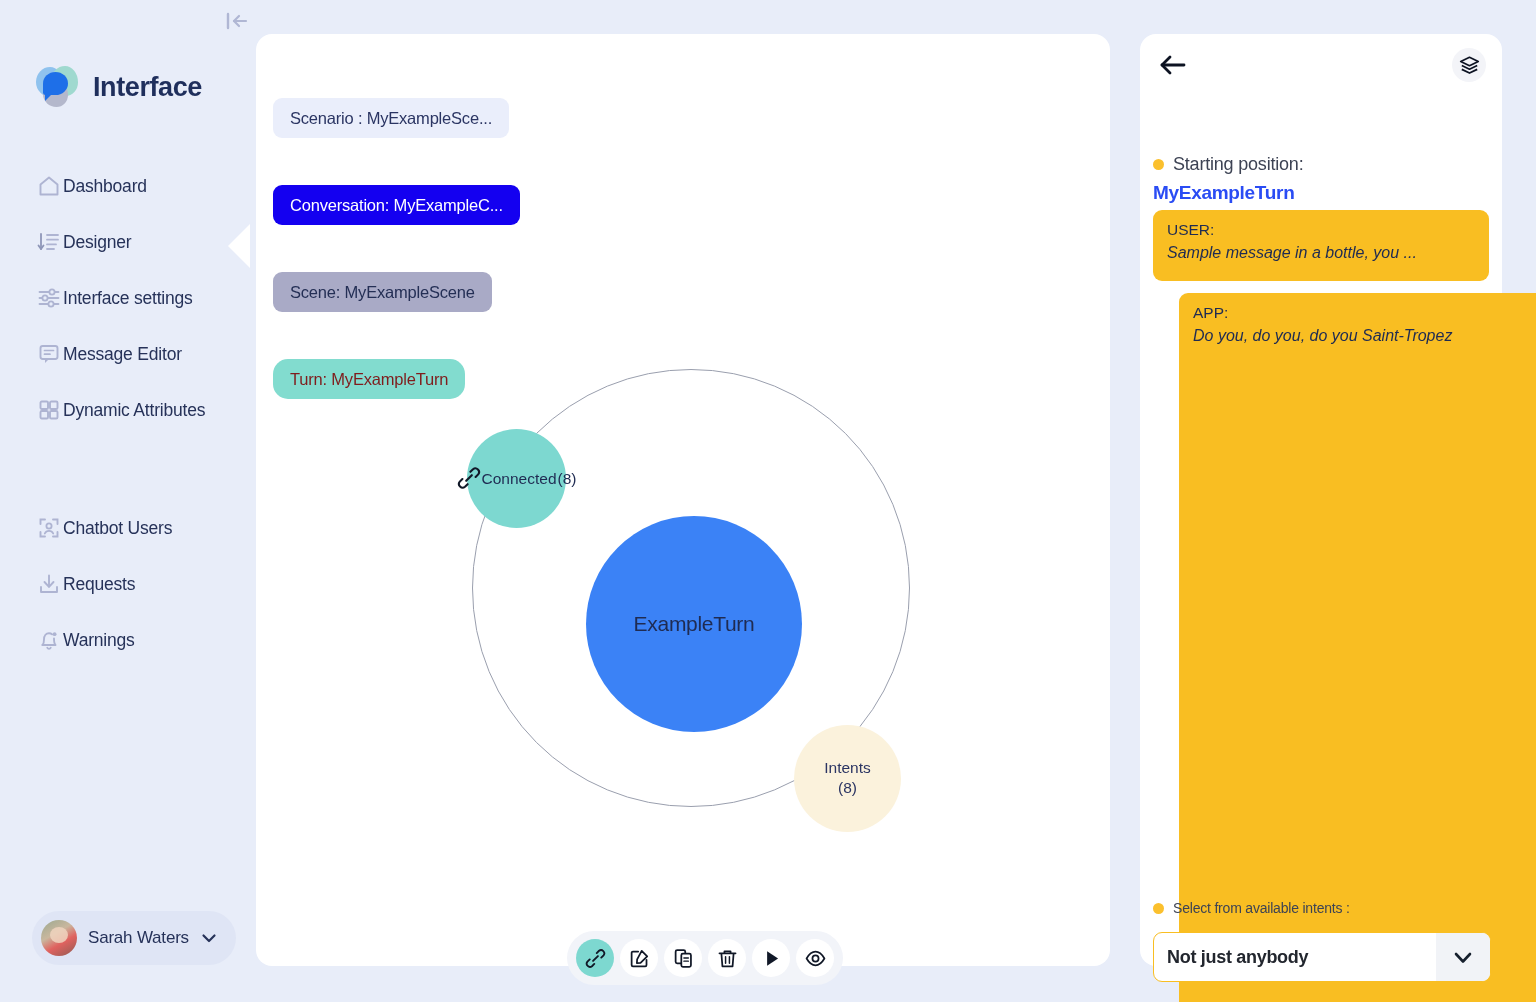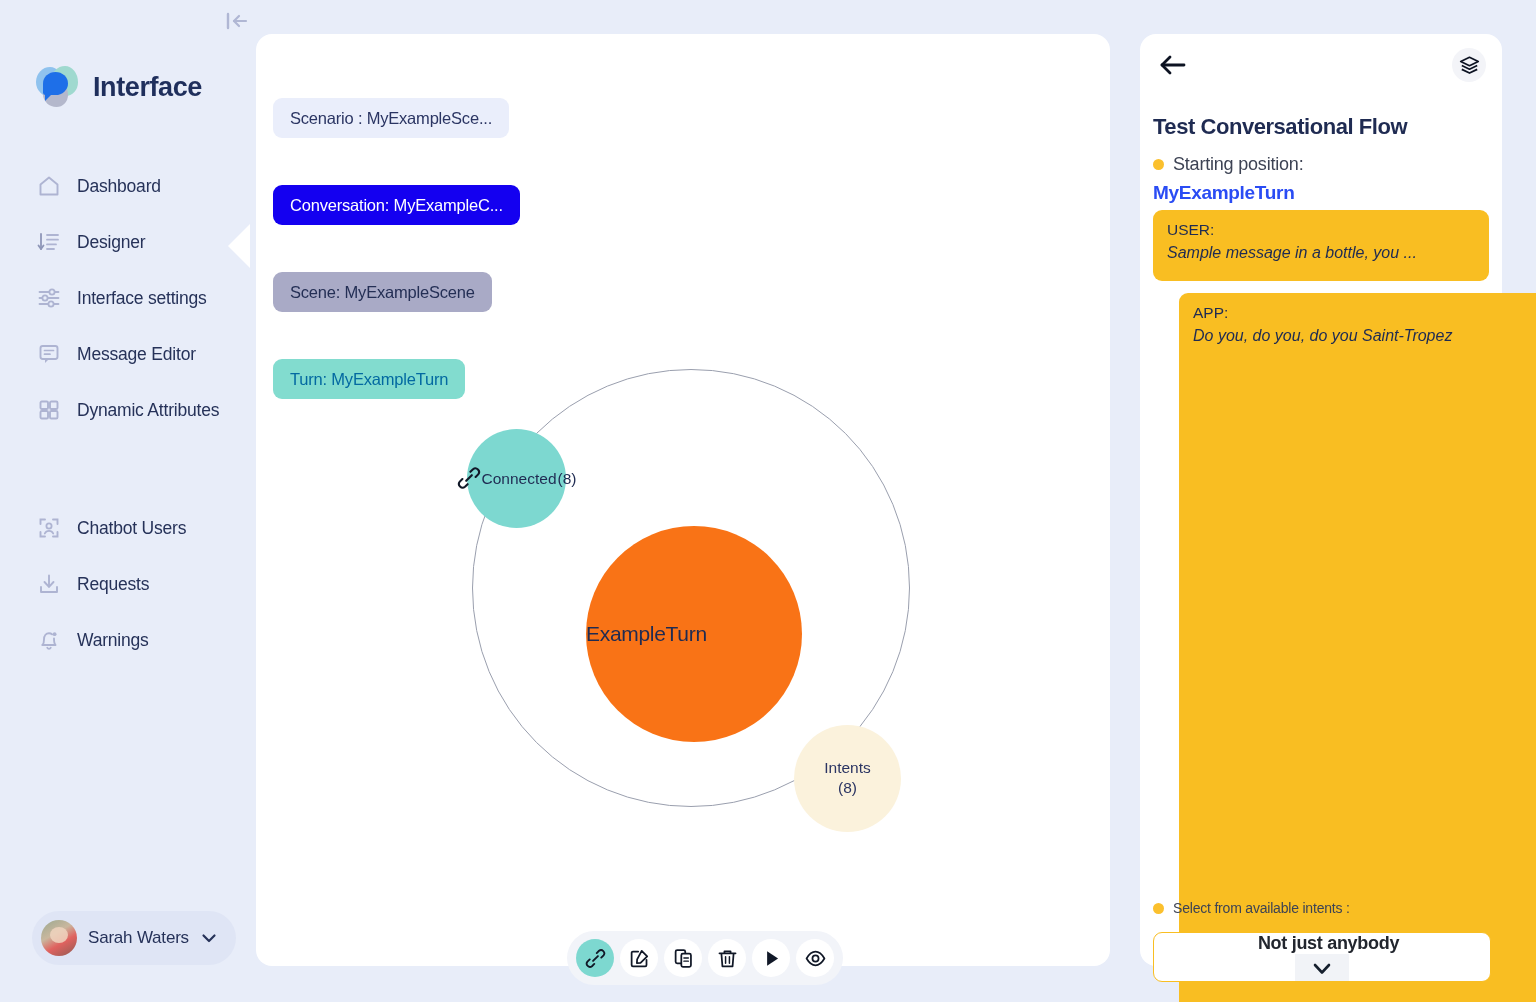--- a/index.html
+++ b/index.html
@@ -38,21 +38,21 @@
   }
 
   .collapse-btn {
     position: absolute; left: 222px; top: 8px; width: 30px; height: 26px;
     display: flex; align-items: center; justify-content: center; cursor: pointer;
   }
 
   .nav { position: absolute; left: 0; top: 158px; width: 248px; }
   .nav-group-2 { position: absolute; left: 0; top: 500px; width: 248px; }
   .nav-item {
-    display: flex; align-items: center; gap: 15px;
+    display: flex; align-items: center; gap: 1px;
     height: 56px; padding-left: 36px; cursor: pointer;
   }
   .nav-icon { width: 26px; height: 26px; display: flex; align-items: center; justify-content: center; }
   .nav-label { font-size: 17.5px; color: #263259; letter-spacing: -0.2px; }
 
   .active-notch {
     position: absolute; left: 228px; top: 224px;
     width: 0; height: 0;
     border-top: 22px solid transparent;
     border-bottom: 22px solid transparent;
@@ -86,33 +86,33 @@
   .chips { position: absolute; left: 17px; top: 28px; }
   .chip {
     display: inline-flex; align-items: center; height: 40px;
     padding: 0 17px; border-radius: 9px; margin-bottom: 11px;
     font-size: 16.5px; letter-spacing: -0.2px; cursor: pointer;
     white-space: nowrap;
   }
   .chip-scenario     { background:#eaeefb; color:#2b3563; }
   .chip-conversation { background:#1400f0; color:#ffffff; }
   .chip-scene        { background:#a9aac6; color:#242f55; }
-  .chip-turn         { background:#82dccf; color:#0369a1; }
+  .chip-turn         { background:#82dccf; color:#7f1d1d;border-radius:15px; }
   .chip-row { display: block; margin-top: 36px; }
 
   
   .graph { position: absolute; left: 0; top: 300px; width: 854px; height: 520px; }
   .ring {
     position: absolute; left: 216px; top: 35px; width: 438px; height: 438px;
     border: 1.4px solid #9a9fae; border-radius: 50%;
   }
   .node-center {
-    position: absolute; left: 330px; top: 192px; width: 216px; height: 216px;
-    border-radius: 50%; background: #f97316;
-    display: flex; align-items: center; 
+    position: absolute; left: 330px; top: 182px; width: 216px; height: 216px;
+    border-radius: 50%; background: #3b82f6;
+    display: flex; align-items: center; justify-content: center;
     font-size: 21px; color: #1f2b52; letter-spacing: -0.3px; cursor: pointer;
   }
   .node-connected {
     position: absolute; left: 211px; top: 95px; width: 99px; height: 99px;
     border-radius: 50%; background: #7dd8d0;
     display: flex; flex-direction: row; align-items: center; justify-content: center;
     gap: 1px; cursor: pointer;
   }
   .node-connected .lbl { font-size: 15.5px; color: #1f2b52; line-height: 1.15; }
   .node-intents {
@@ -171,21 +171,21 @@
   .msg-text { font-size: 16px; font-style: italic; color: #1f2b52; line-height: 1.45; white-space: nowrap; }
 
   .select-label {
     position: absolute; left: 13px; top: 866px;
     display: flex; align-items: center; gap: 9px;
   }
   .select-label span { font-size: 14px; color: #3d4354; letter-spacing: -0.2px; }
   .select-box {
     position: absolute; left: 13px; top: 898px; width: 338px; height: 50px;
     border: 1.6px solid #f9be22; border-radius: 9px; background: #ffffff;
-    display: flex; align-items: center; cursor: pointer; overflow: hidden; flex-direction: column;
+    display: flex; align-items: center; cursor: pointer; overflow: hidden;
   }
   .select-value {
     flex: 1; padding-left: 13px; font-size: 18px; font-weight: bold;
     color: #22262e; letter-spacing: -0.3px;
   }
   .select-arrow {
     width: 54px; height: 100%; background: #f1f3f7;
     display: flex; align-items: center; justify-content: center;
   }
 </style>
@@ -420,21 +420,20 @@
     </div>
 
     <div class="layers-btn">
       <svg width="21" height="21" viewBox="0 0 24 24">
         <polygon points="12,2.6 22,7.4 12,12.2 2,7.4" fill="none" stroke="#0d1322" stroke-width="2" stroke-linejoin="round"></polygon>
         <polyline points="3.2,12 12,16.2 20.8,12" fill="none" stroke="#0d1322" stroke-width="2" stroke-linejoin="round"></polyline>
         <polyline points="3.2,16.4 12,20.6 20.8,16.4" fill="none" stroke="#0d1322" stroke-width="2" stroke-linejoin="round"></polyline>
       </svg>
     </div>
 
-    <div class="panel-title">Test Conversational Flow</div>
 
     <div class="start-row">
       <span class="dot"></span>
       <span class="start-label">Starting position:</span>
     </div>
     <div class="start-value">MyExampleTurn</div>
 
     <div class="messages">
       <div class="msg">
         <div class="msg-role">USER:</div>

